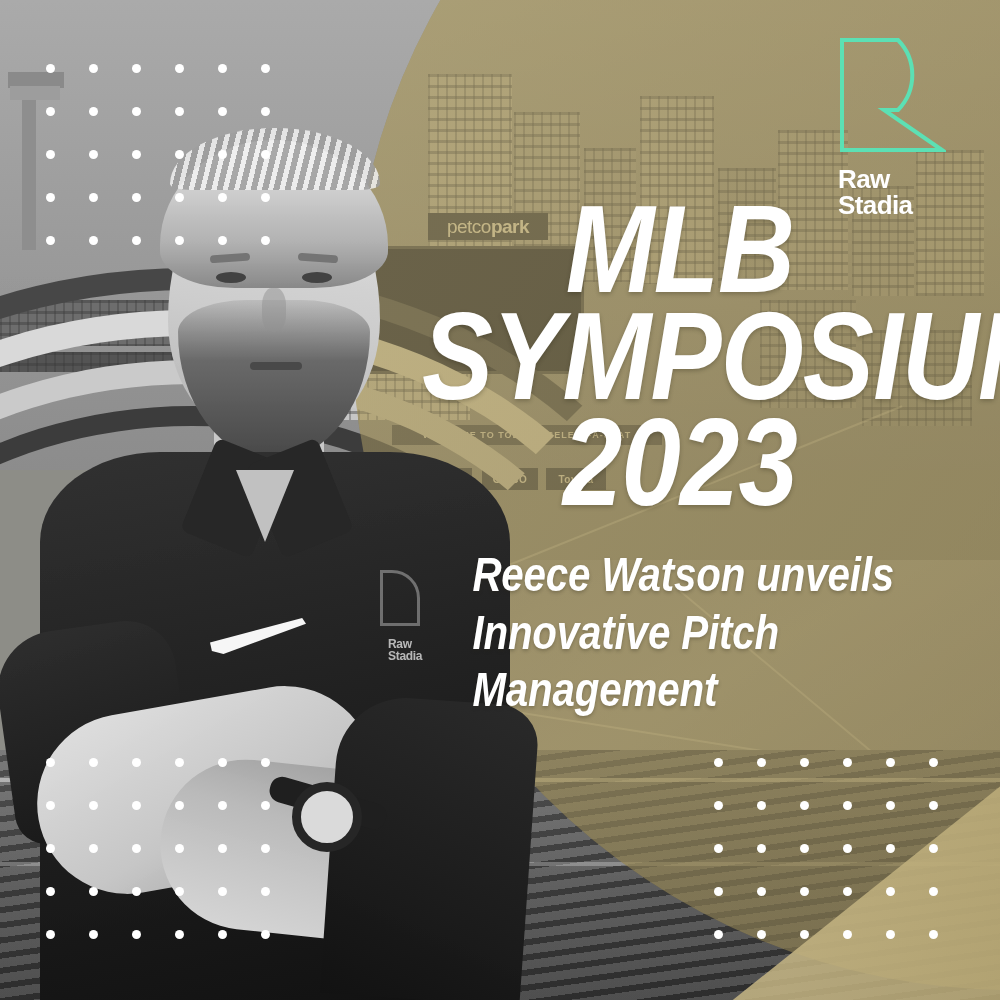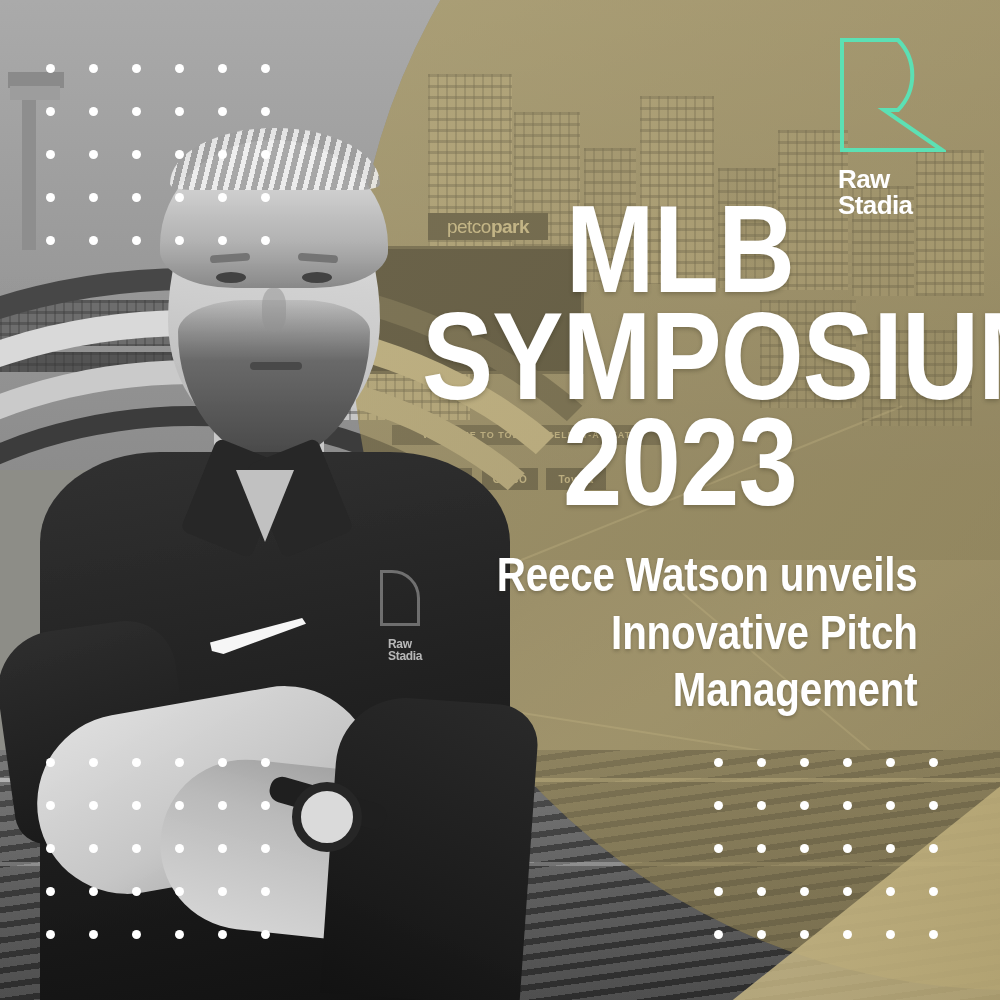--- a/index.html
+++ b/index.html
@@ -229,38 +229,40 @@
   .logo-word{
     margin-top:12px;
     color:#ffffff; font-size:26px; font-weight:700;
     line-height:26px; letter-spacing:-.6px;
   }
 
   
   #headline{
     position:absolute; left:380px; top:196px; width:600px;
     text-align:center;
+    font-style:italic;
   }
   .title-line{
     color:#ffffff;
     font-family:"Liberation Sans Narrow","Liberation Sans", sans-serif;
     font-weight:700;
     font-size:124px;
     line-height:.86;
     letter-spacing:-1px;
     transform:scaleX(.86);
     text-shadow:0 2px 5px rgba(40,35,20,.30);
     white-space:nowrap;
   }
   #title-2{ font-size:124px; }
   #title-3{ font-size:124px; }
 
   #subtitle{
     position:absolute; left:430px; top:546px; width:530px;
-    text-align:right;
+    text-align:left;
+    font-style:italic;
   }
   .sub-line{
     color:#ffffff;
     font-family:"Liberation Sans Narrow","Liberation Sans", sans-serif;
     font-weight:700;
     font-size:48px;
     line-height:1.20;
     letter-spacing:-.2px;
     transform:scaleX(.84);
     text-shadow:0 2px 4px rgba(40,35,20,.28);

